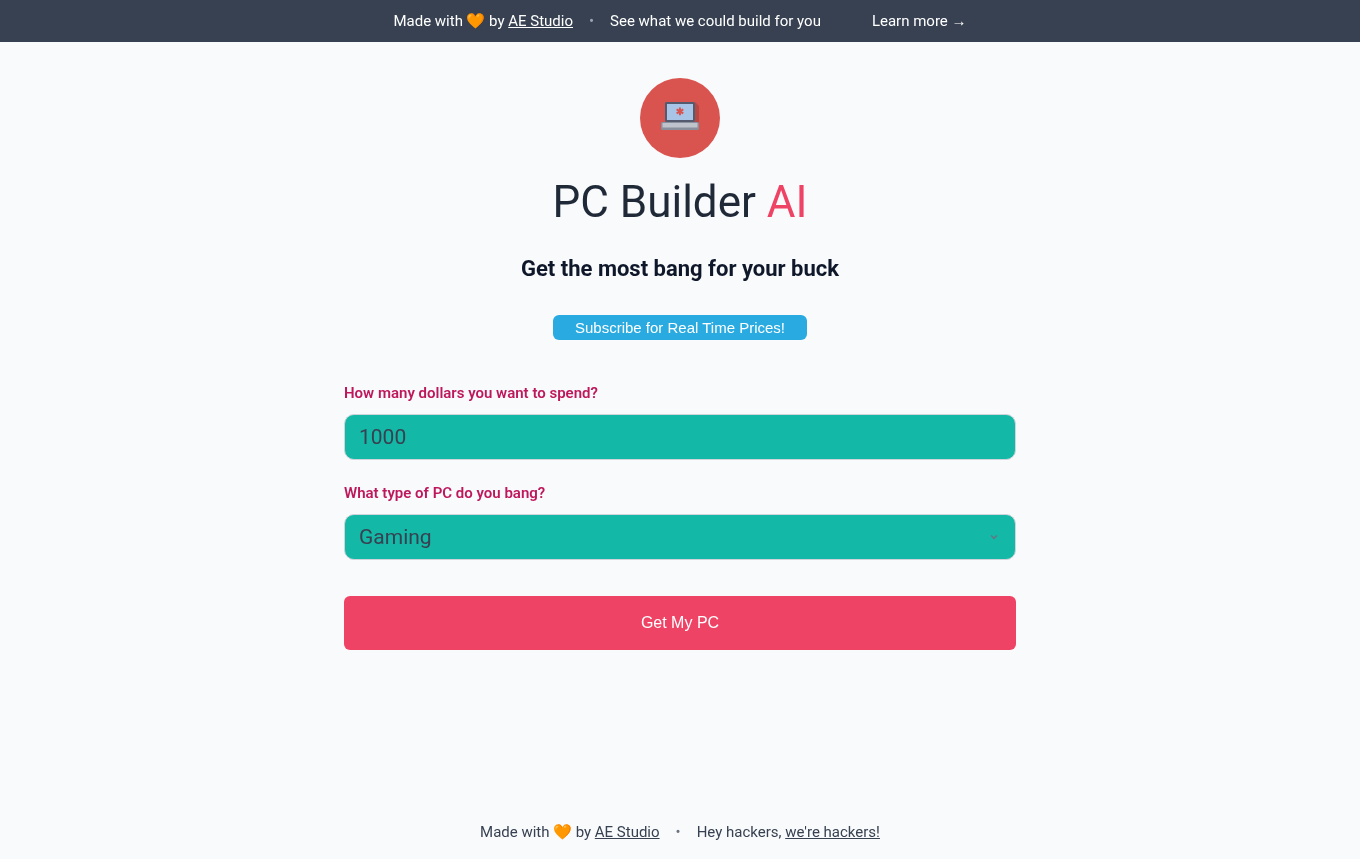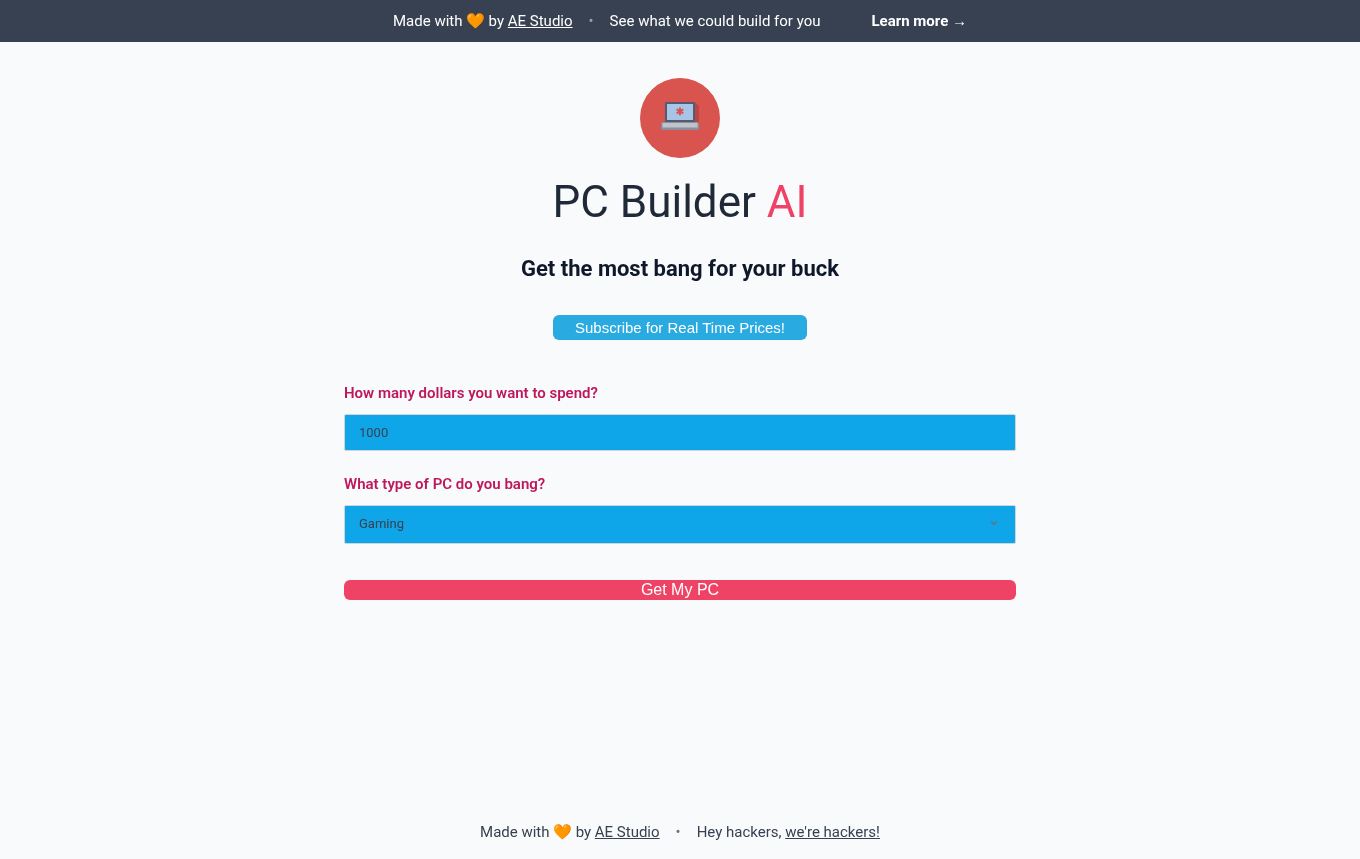--- a/index.html
+++ b/index.html
@@ -24,21 +24,21 @@
       display: flex;
       justify-content: center;
       align-items: center;
       gap: 16px;
     }
     .top-banner a {
       color: #ffffff;
       text-decoration: underline;
     }
     .top-banner .learn-more {
-      font-weight: 700;
+      font-weight: 400;
       text-decoration: none;
       margin-left: 35px;
     }
     .dot {
       color: #9ca3af;
     }
     .main {
       flex: 1;
       display: flex;
       flex-direction: column;
@@ -93,44 +93,44 @@
     .form-label {
       display: block;
       font-size: 15px;
       font-weight: 600;
       color: #be185d;
       margin-bottom: 12px;
     }
     .form-input, .form-select-wrapper {
       width: 100%;
       padding: 10px 14px;
-      font-size: 13px;
+      font-size: 21px;
       border: 1px solid #d1d5db;
-      border-radius: 2px;
-      background: #0ea5e9;
+      border-radius: 10px;
+      background: #14b8a6;
       color: #374151;
       margin-bottom: 24px;
       font-family: inherit;
     }
     .form-select-wrapper {
       display: flex;
       align-items: flex-start;
       justify-content: space-between;
       cursor: pointer;
       margin-bottom: 36px;
     }
     .form-select-wrapper .chevron {
       color: #6b7280;
     }
     .submit-btn {
       width: 100%;
       background: #ef4365;
       color: #ffffff;
       border: none;
-      padding: 1px 0;
+      padding: 18px 0;
       font-size: 16px;
       border-radius: 6px;
       cursor: pointer;
       font-weight: 400;
     }
     .footer {
       text-align: center;
       padding: 18px 0;
       font-size: 15px;
       color: #374151;

